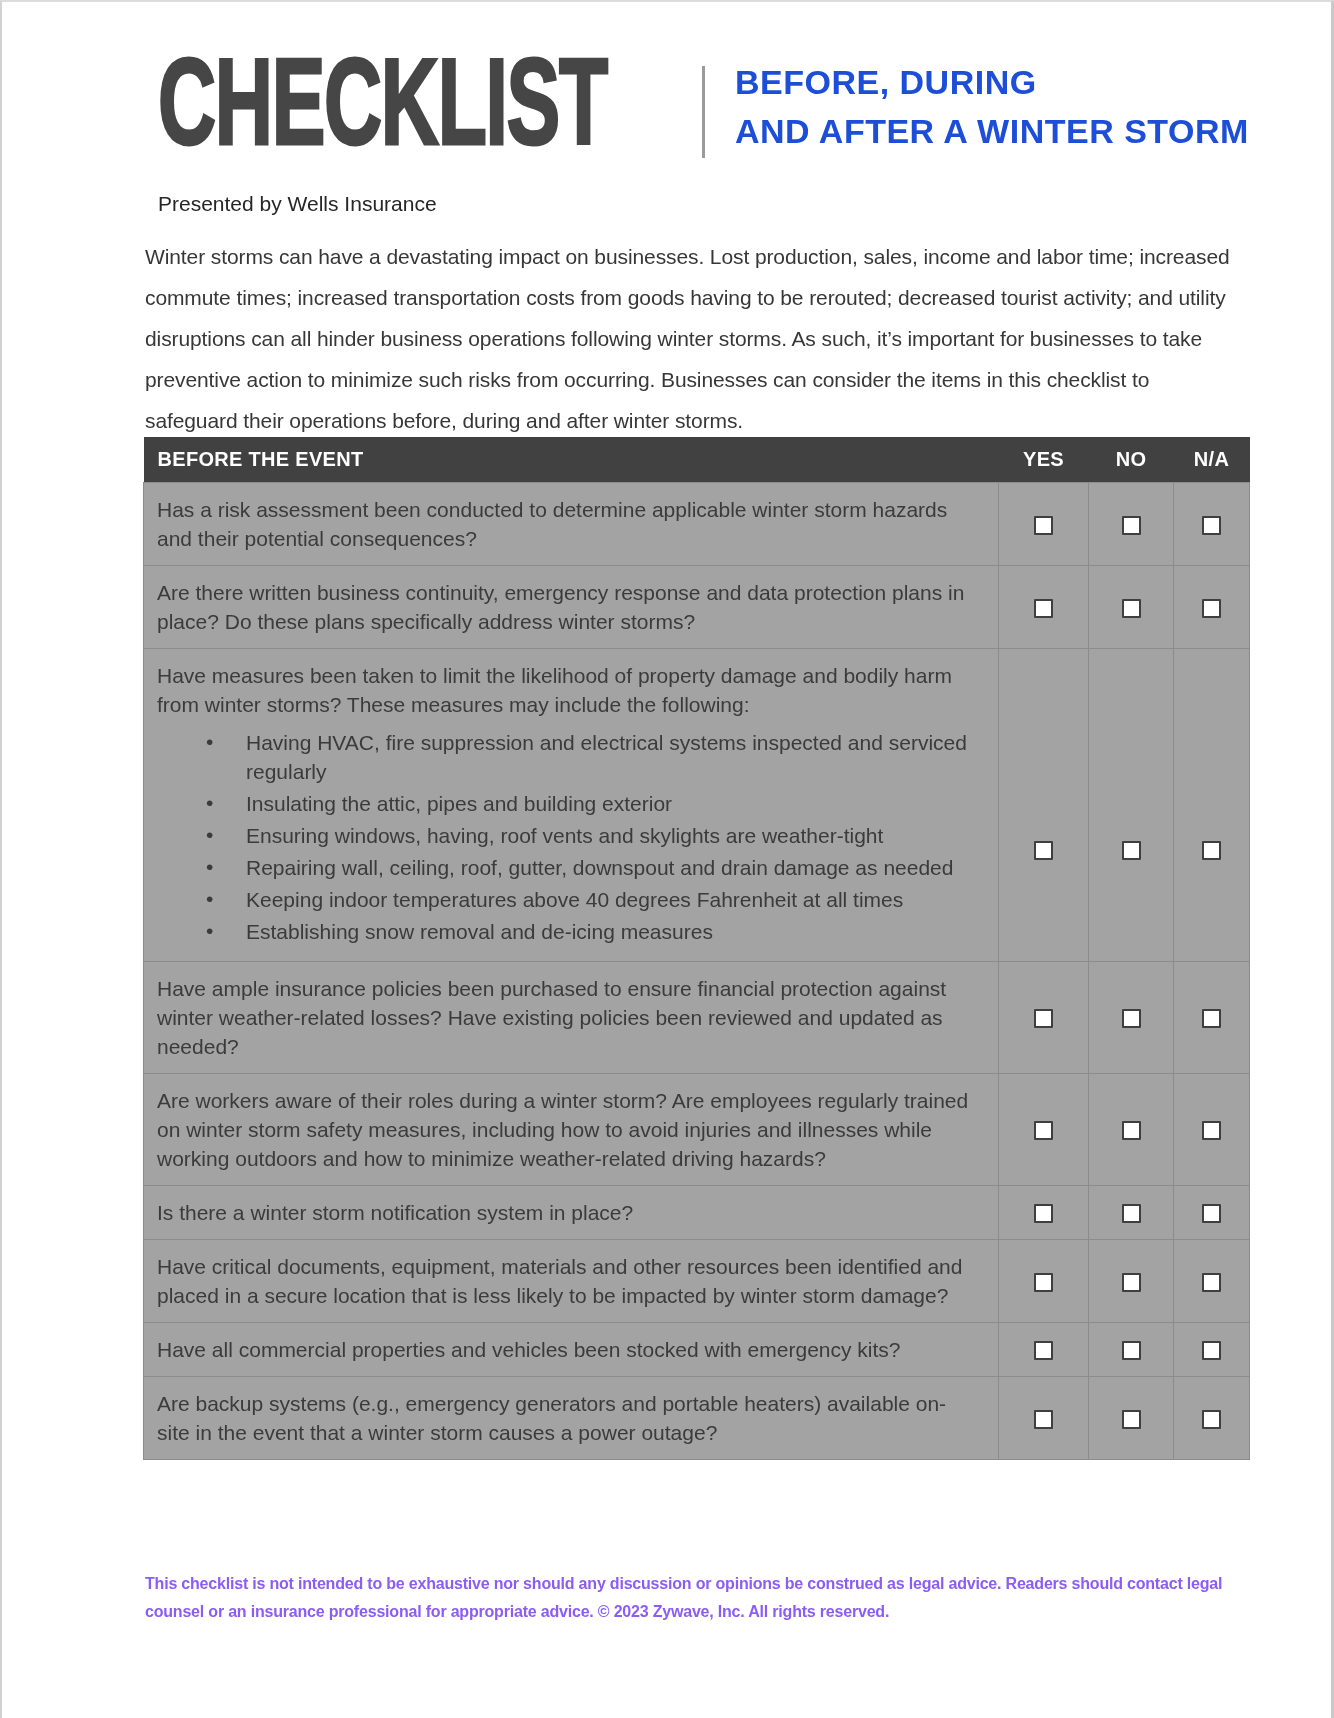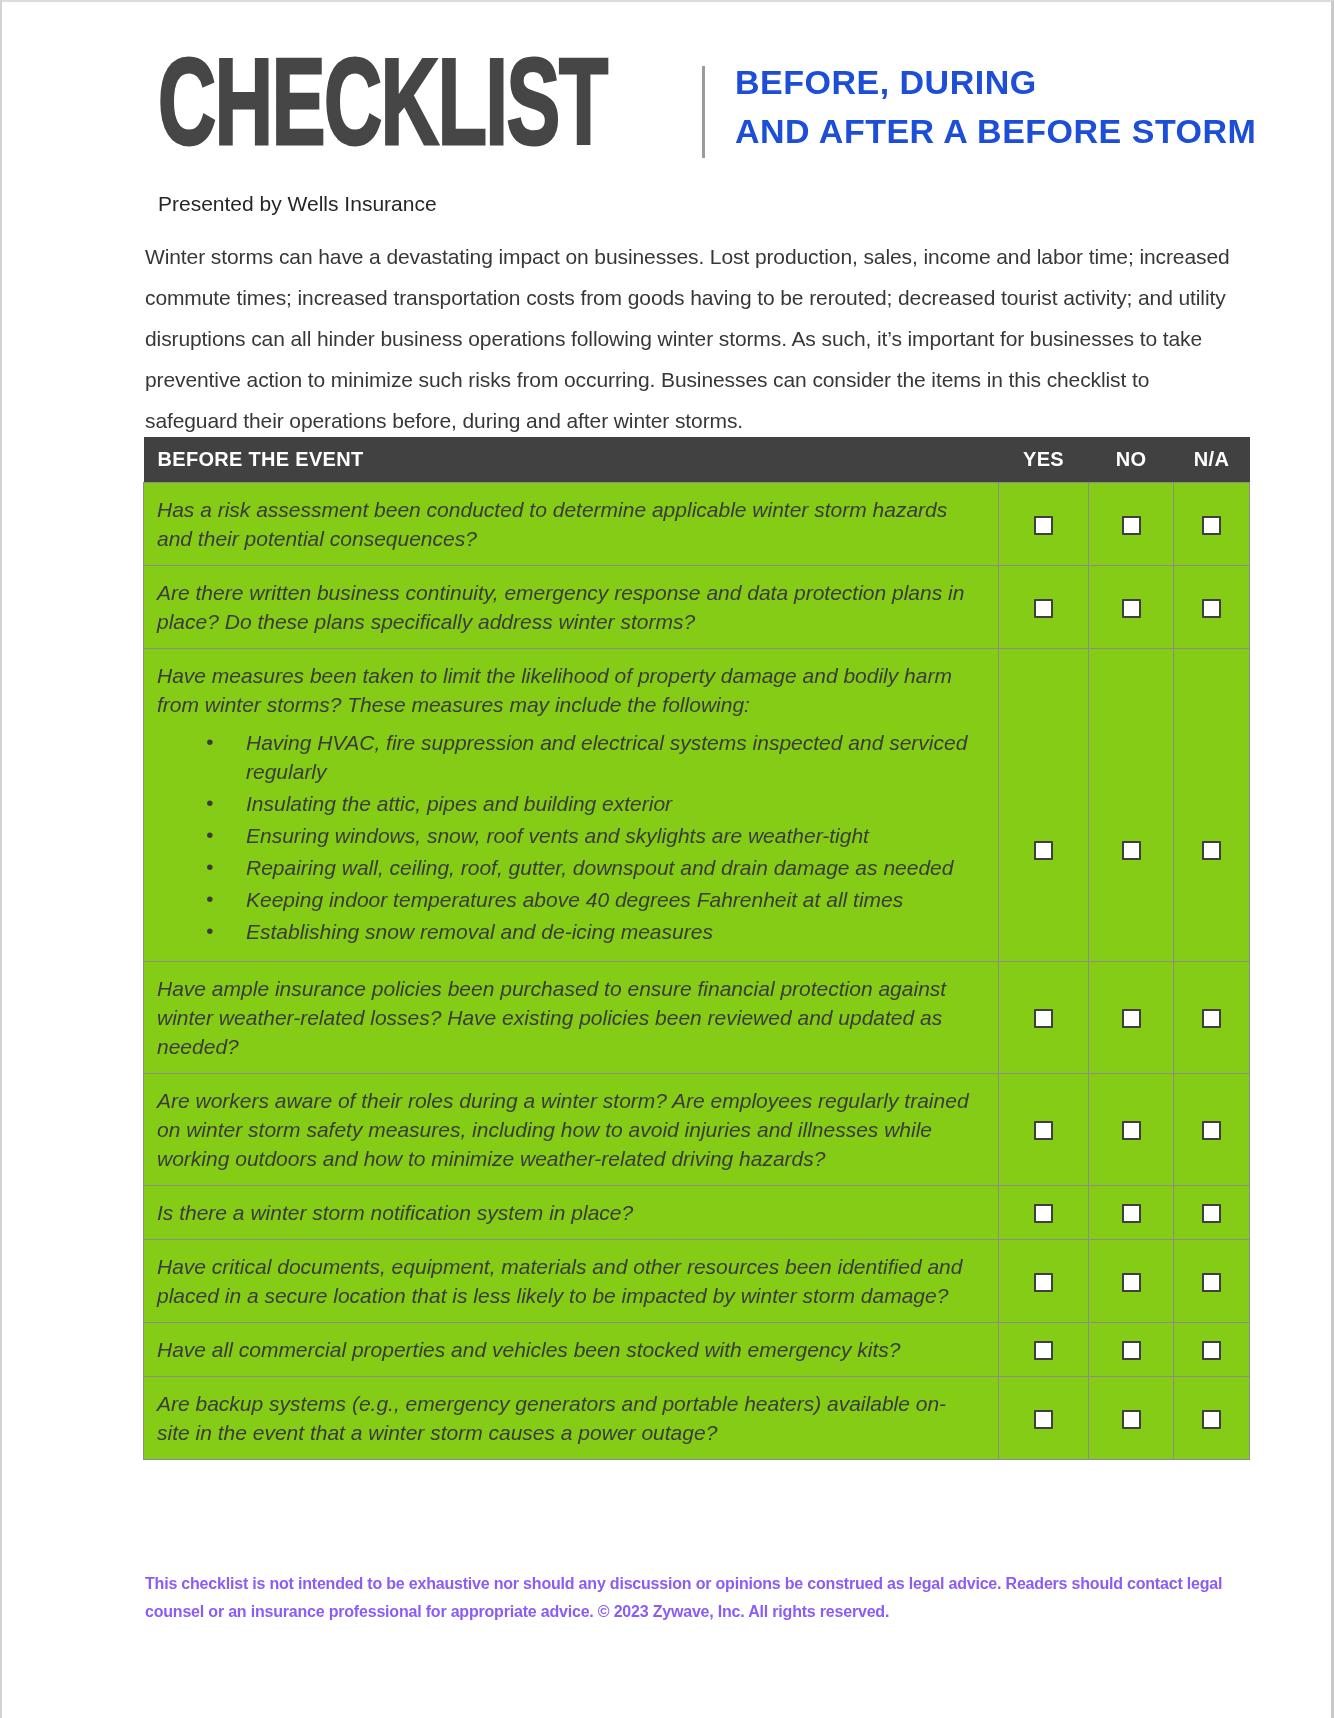--- a/index.html
+++ b/index.html
@@ -54,21 +54,21 @@
     width: 1106px; border-collapse: collapse; table-layout: fixed;
     font-size: 21px; color: #3b3b3b;
   }
   thead th {
     background: var(--bar, #414141); color: #ffffff;
     height: 43px; border: none;
     font-size: 20px; font-weight: 700; letter-spacing: 0.3px;
   }
   thead th.sec { text-align: left; padding-left: 14px; }
   thead th.colh { text-align: center; padding: 0; }
-  tbody td { border: 1px solid #8c8c8c; background: #84cc16; font-style: italic; }
+  tbody td { border: 1px solid #8c8c8c; background: #a3a3a3; }
   td.q-cell { padding: 12px 20px 12px 13px; vertical-align: middle; }
   .q-text { line-height: 29px; }
   ul.bullets { margin: 9px 0 2px 0; padding: 0 0 0 49px; list-style: none; }
   ul.bullets li { position: relative; padding-left: 40px; line-height: 29px; margin-bottom: 3px; }
   ul.bullets li::before {
     content: "\2022"; position: absolute; left: 0; top: -1px; font-size: 21px; color: #3b3b3b;
   }
   td.cb-cell { text-align: center; vertical-align: middle; }
   td.cb-cell.low { vertical-align: bottom; padding-bottom: 100px; }
   .checkbox {
@@ -87,21 +87,21 @@
 <body>
 
 <div class="frame"></div>
 
 <div class="brand-wrap">
   <span class="brand">CHECKLIST</span>
 </div>
 <div class="masthead-divider"></div>
 <div class="masthead-subtitle">
   <div>BEFORE, DURING</div>
-  <div>AND AFTER A BEFORE STORM</div>
+  <div>AND AFTER A WINTER STORM</div>
 </div>
 
 <div class="presented">Presented by Wells Insurance</div>
 
 <p class="intro">Winter storms can have a devastating impact on businesses. Lost production, sales, income and labor time; increased commute times; increased transportation costs from goods having to be rerouted; decreased tourist activity; and utility disruptions can all hinder business operations following winter storms. As such, it’s important for businesses to take preventive action to minimize such risks from occurring. Businesses can consider the items in this checklist to safeguard their operations before, during and after winter storms.</p>
 
 <table class="checklist">
   <colgroup>
     <col style="width:855px">
       <col style="width:90px">
@@ -132,21 +132,21 @@
         <td class="cb-cell"><span class="checkbox"></span></td>
         <td class="cb-cell"><span class="checkbox"></span></td>
         <td class="cb-cell"><span class="checkbox"></span></td>
       </tr>
       <tr>
         <td class="q-cell">
           <div class="q-text">Have measures been taken to limit the likelihood of property damage and bodily harm from winter storms? These measures may include the following:</div>
           <ul class="bullets">
             <li>Having HVAC, fire suppression and electrical systems inspected and serviced regularly</li>
             <li>Insulating the attic, pipes and building exterior</li>
-            <li>Ensuring windows, snow, roof vents and skylights are weather-tight</li>
+            <li>Ensuring windows, having, roof vents and skylights are weather-tight</li>
             <li>Repairing wall, ceiling, roof, gutter, downspout and drain damage as needed</li>
             <li>Keeping indoor temperatures above 40 degrees Fahrenheit at all times</li>
             <li>Establishing snow removal and de-icing measures</li>
           </ul>
         </td>
         <td class="cb-cell low"><span class="checkbox"></span></td>
         <td class="cb-cell low"><span class="checkbox"></span></td>
         <td class="cb-cell low"><span class="checkbox"></span></td>
       </tr>
       <tr>

